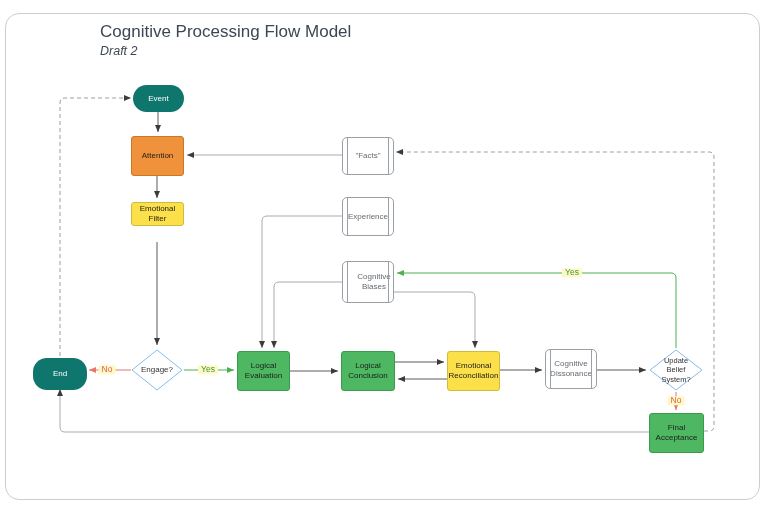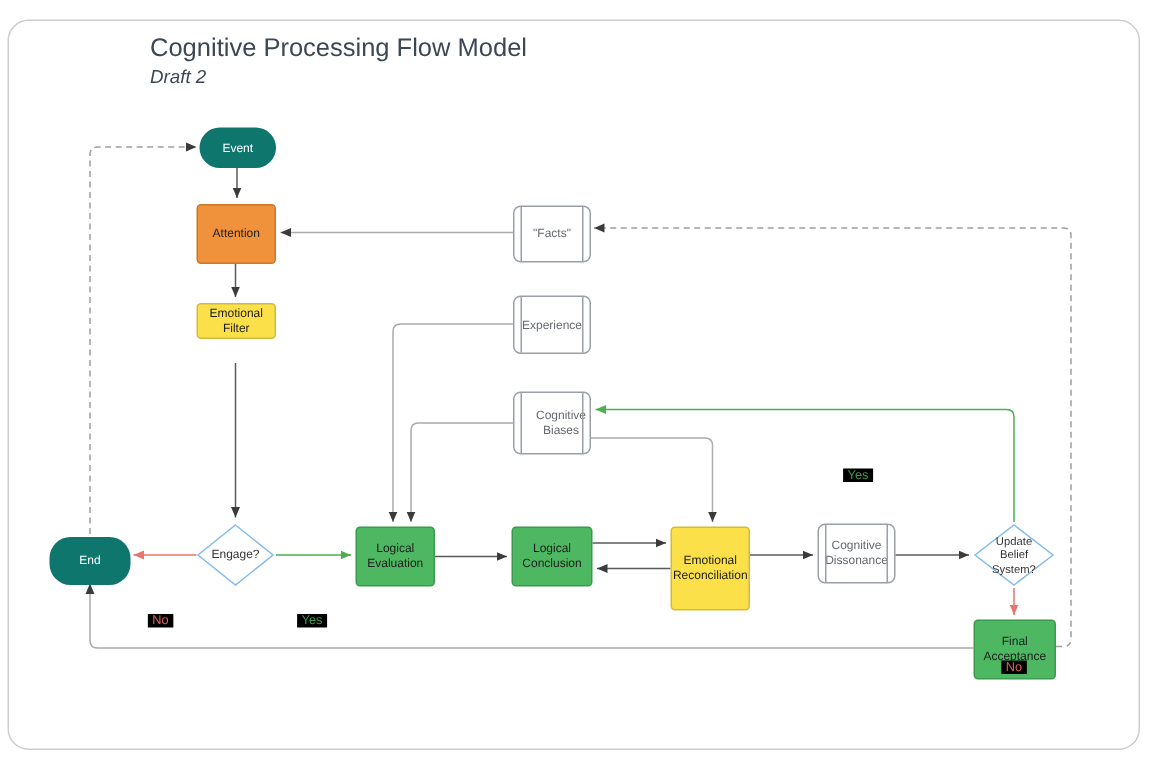--- a/index.html
+++ b/index.html
@@ -23,22 +23,22 @@
   .orange{background:#F0913B;border-color:#C97828;}
   .yellow{background:#FBE04A;border-color:#D2BA3E;}
   .green{background:#4DB861;border-color:#3B9A4E;}
   .pill{background:#0f766e;color:#ffffff;border-radius:14px;font-size:8px;}
   .proc{background:#ffffff;border:1px solid #9aa0a6;border-radius:5px;color:#666a70;padding:0 6px;}
   .proc::before,.proc::after{content:"";position:absolute;top:0;bottom:0;width:1px;background:#9aa0a6;}
   .proc::before{left:4px;} .proc::after{right:4px;}
   .diamond{background:transparent;color:#333;padding:0 10px;}
   .diamond svg{position:absolute;left:0;top:0;}
   .diamond span{position:relative;}
-  .chip{position:absolute;transform:translate(-50%,-50%);background:#000000;
-        padding:0 3px;font-size:8.5px;line-height:1.1;margin-top:44px;}
+  .chip{position:absolute;transform:translate(-50%,-50%);background:#fef9c3;
+        padding:0 3px;font-size:8.5px;line-height:1.1;}
   .chip.red{color:#E06059;}
   .chip.green{color:#3F9745;}
 </style>
 </head>
 <body>
 
 <div id="canvas">
   <div id="frame"></div>
 
   <div id="hdr">
@@ -103,21 +103,21 @@
   </div>
 
   <div class="node rect green" style="left:341px;top:351px;width:54px;height:40px;">
     <span>Logical Conclusion</span>
   </div>
 
   <div class="node rect green" style="left:237px;top:351px;width:53px;height:40px;">
     <span>Logical Evaluation</span>
   </div>
 
-  <div class="node rect yellow" style="left:447px;top:351px;width:53px;height:56px;">
+  <div class="node rect yellow" style="left:447px;top:351px;width:53px;height:40px;">
     <span>Emotional Reconciliation</span>
   </div>
 
   <div class="node proc" style="left:545px;top:349px;width:52px;height:40px;">
     <span>Cognitive Dissonance</span>
   </div>
 
   <div class="node diamond" style="left:649px;top:349px;width:54px;height:42px;font-size:7.5px;">
     <svg width="54" height="42">
       <polygon points="27,1 53,21 27,41 1,21" fill="#ffffff" stroke="#85BCEC" stroke-width="1"></polygon>

